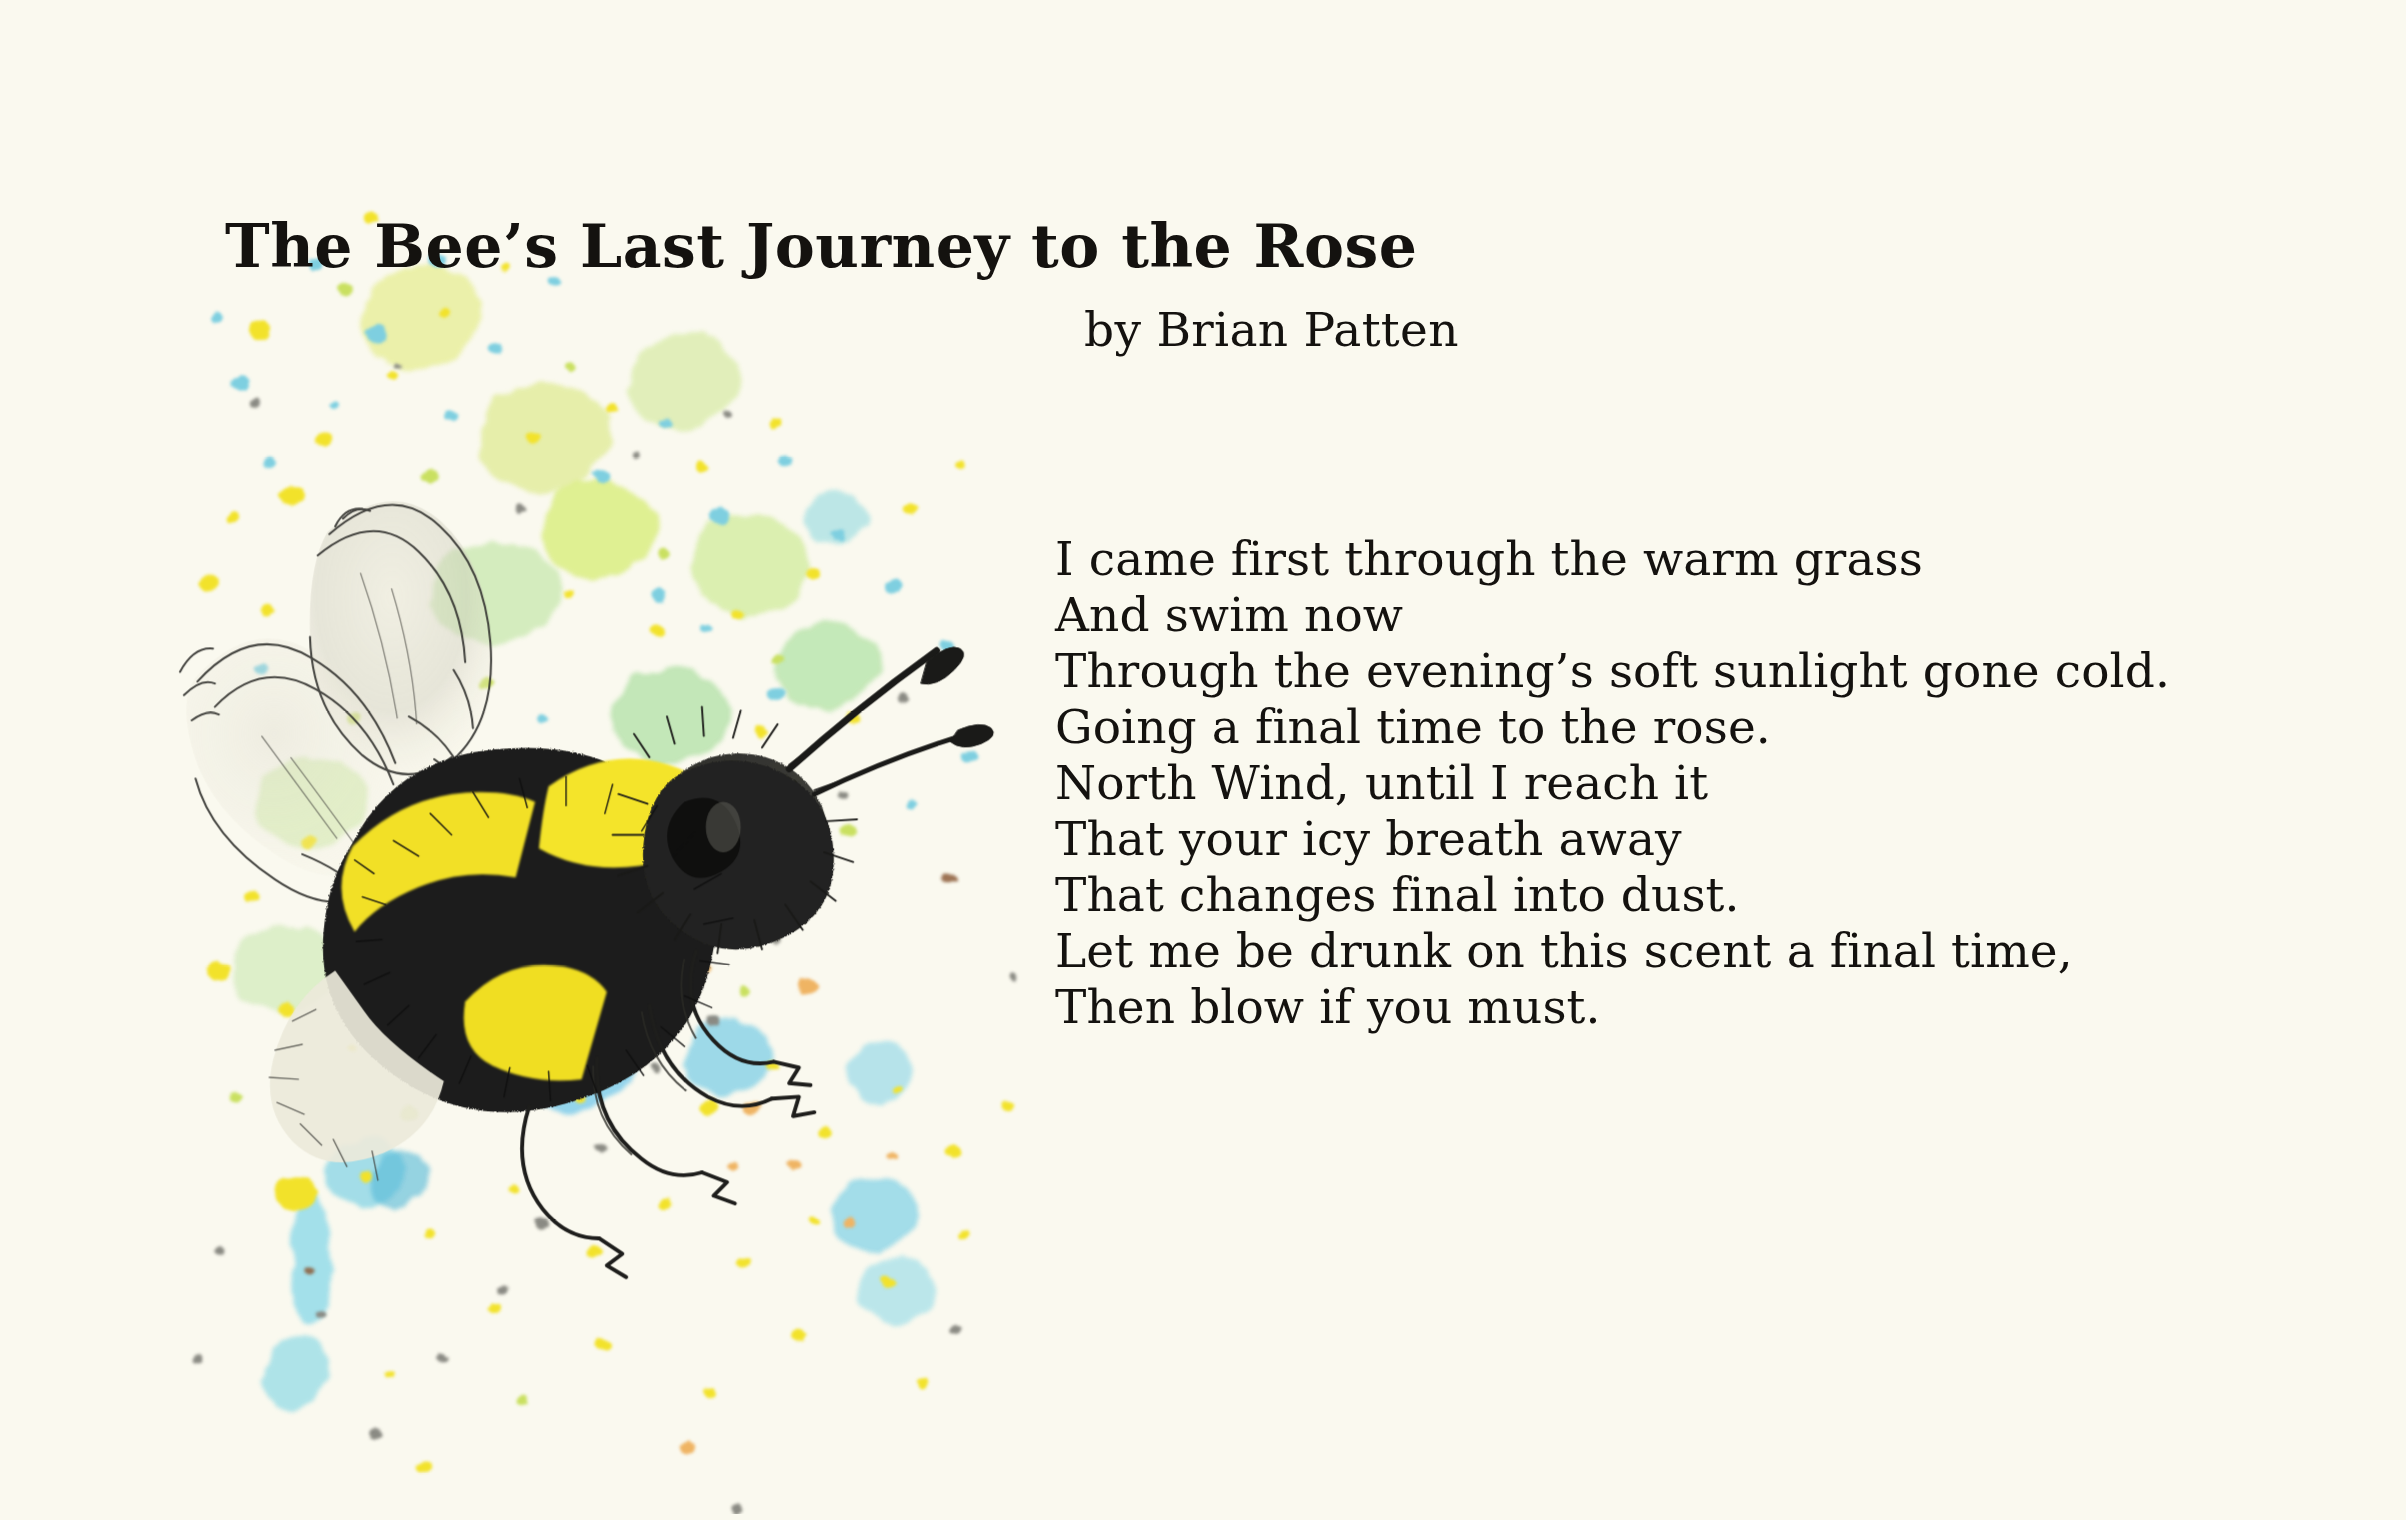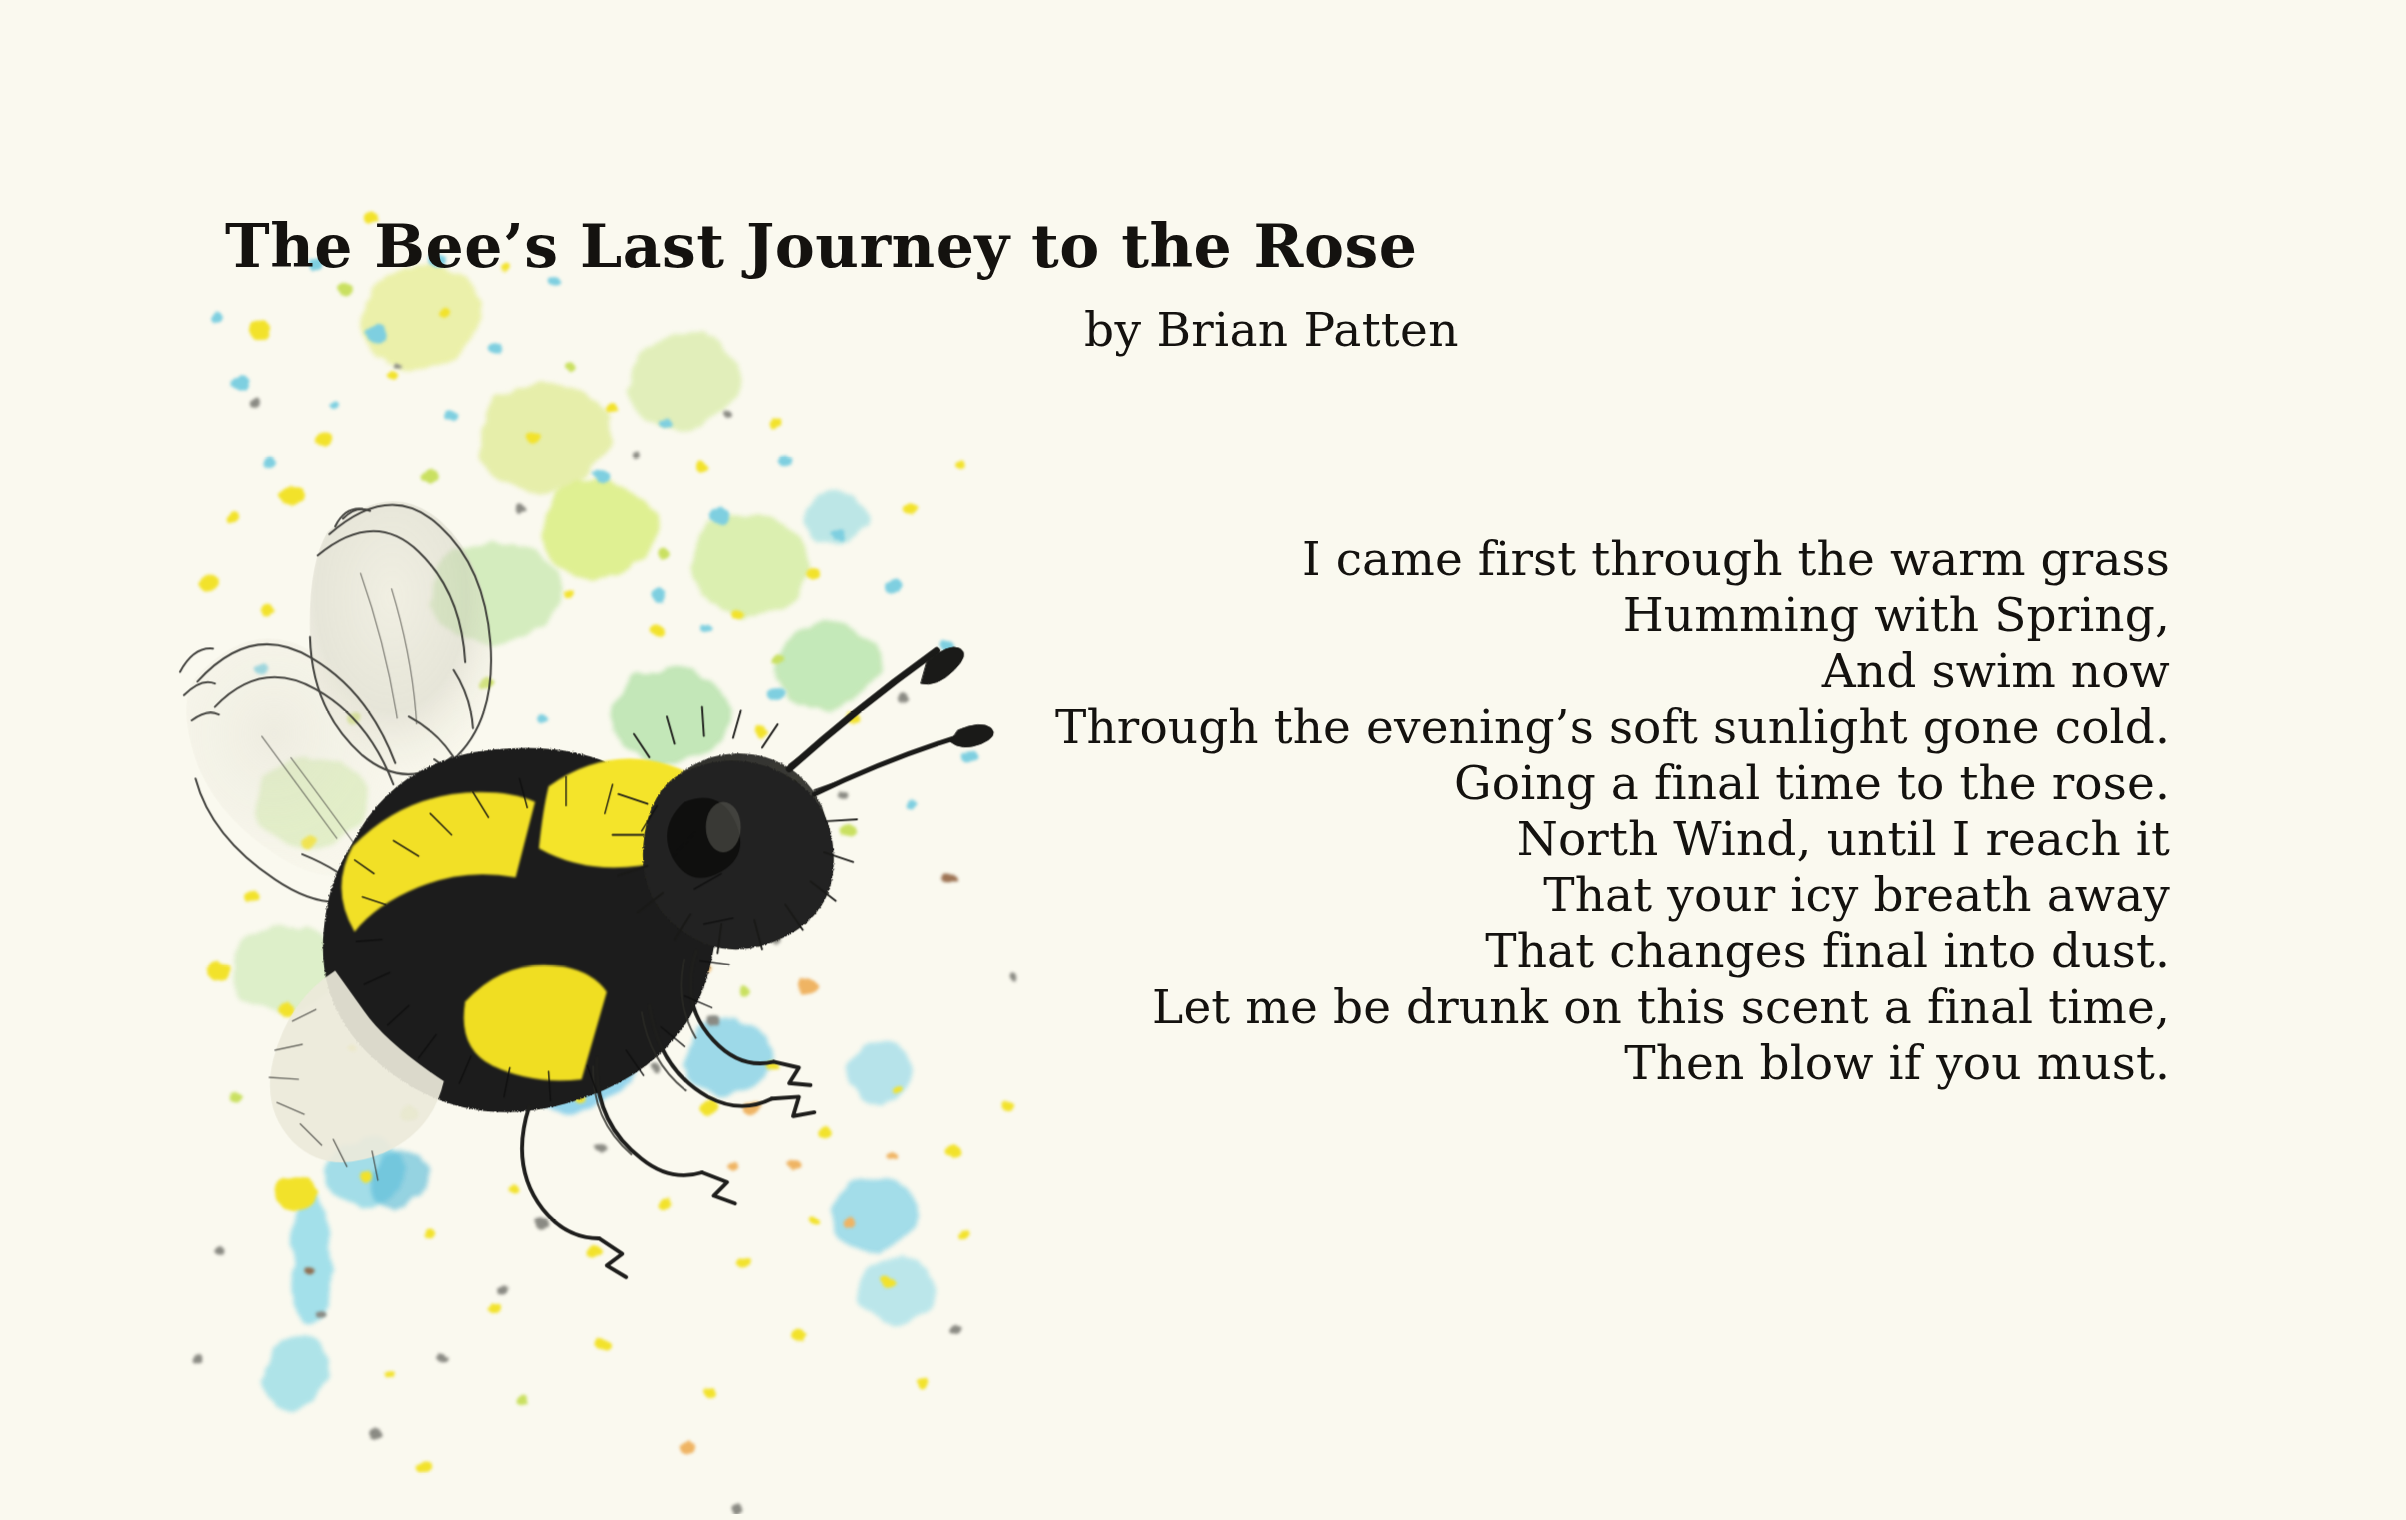--- a/index.html
+++ b/index.html
@@ -69,21 +69,20 @@
     font-size: 47px;
     letter-spacing: 0.1px;
     color: #14120f;
     line-height: 56px;
     white-space: nowrap;
   }
   #poem .pline {
     display: block;
     height: 56px;
     white-space: nowrap;
-    text-align: right;
   }
 </style>
 </head>
 <body>
 
 <div id="page">
 
   <div id="artwork">
     <svg viewBox="0 0 1000 1380" xmlns="http://www.w3.org/2000/svg">
       <defs>
@@ -434,21 +433,20 @@
       </g>
     </svg>
   </div>
 
   <h1 id="title">The Bee’s Last Journey to the Rose</h1>
 
   <div id="byline">by Brian Patten</div>
 
   <div id="poem">
     <span class="pline">I came first through the warm grass</span>
-    <span class="pline">Humming with Spring,</span>
     <span class="pline">And swim now</span>
     <span class="pline">Through the evening’s soft sunlight gone cold.</span>
     <span class="pline">Going a final time to the rose.</span>
     <span class="pline">North Wind, until I reach it</span>
     <span class="pline">That your icy breath away</span>
     <span class="pline">That changes final into dust.</span>
     <span class="pline">Let me be drunk on this scent a final time,</span>
     <span class="pline">Then blow if you must.</span>
   </div>
 

